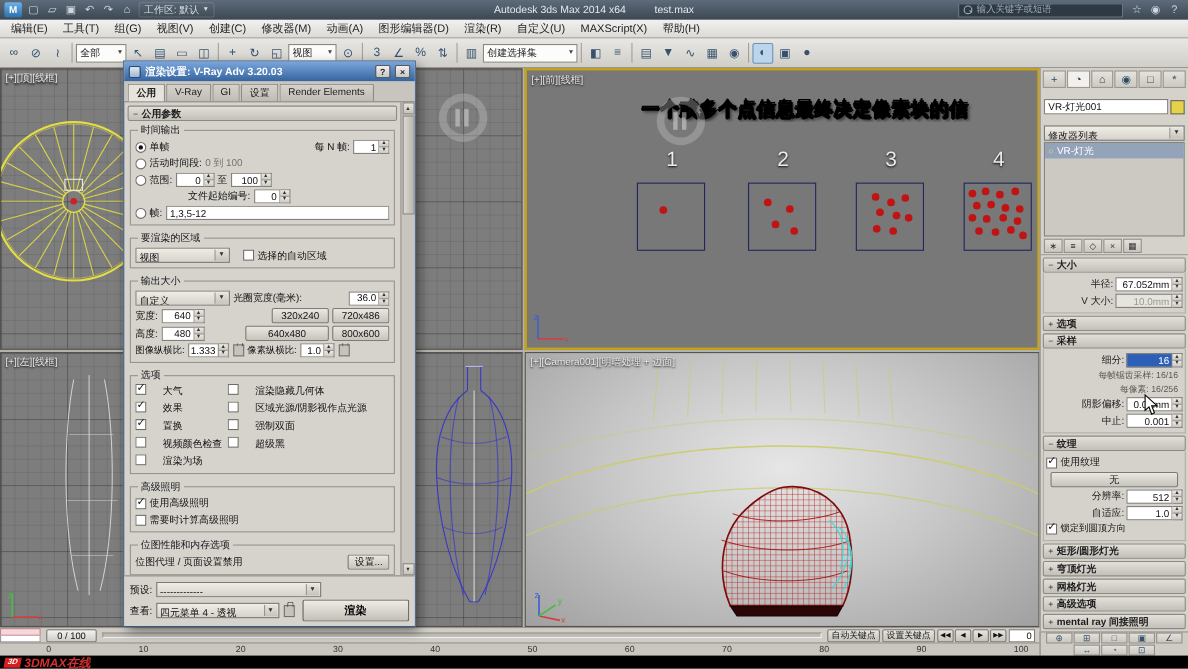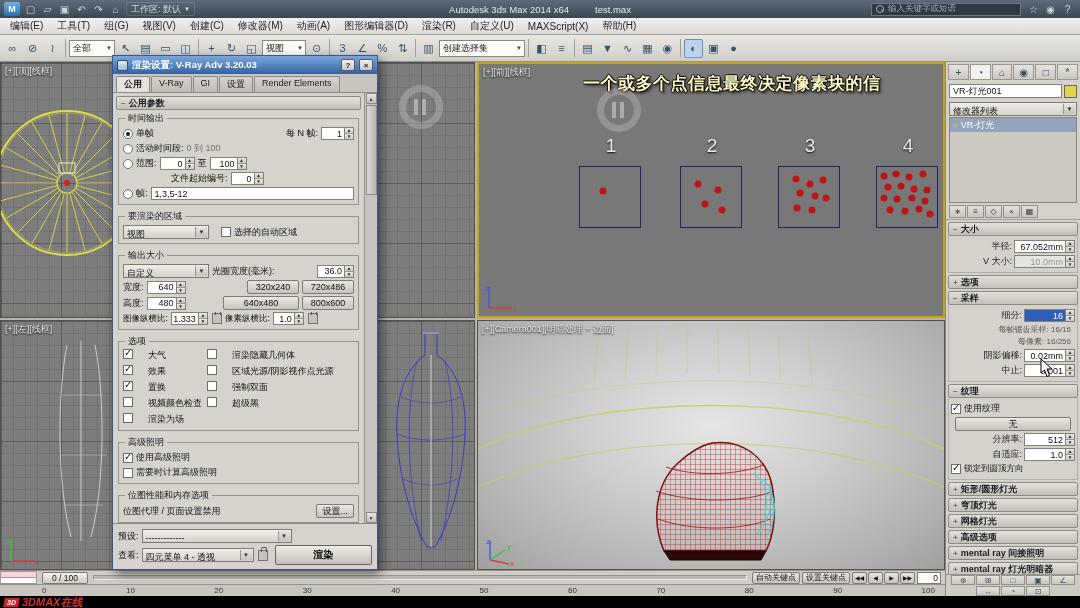--- a/index.html
+++ b/index.html
@@ -34,33 +34,33 @@
 #vp-area{position:absolute;left:0;top:62px;width:945px;height:508px;background:#b6b3ad}
 .vp{position:absolute;overflow:hidden}
 .vp-label{position:absolute;left:4px;top:2px;color:#e8e8e8;font-size:9px;text-shadow:0 1px 2px #000;z-index:5;white-space:nowrap}
 .vp-grid{background-color:#7d7d7d;background-image:linear-gradient(rgba(40,40,40,.30) 1px,transparent 1px),linear-gradient(90deg,rgba(40,40,40,.30) 1px,transparent 1px),linear-gradient(rgba(40,40,40,.13) 1px,transparent 1px),linear-gradient(90deg,rgba(40,40,40,.13) 1px,transparent 1px);background-size:60px 60px,60px 60px,12px 12px,12px 12px}
 #vp-tl{left:0;top:0;width:475px;height:256px;border:1px solid #55534f}
 #vp-bl{left:0;top:258px;width:475px;height:250px;border:1px solid #55534f}
 #vp-front{left:477px;top:0;width:468px;height:256px;background:#787878;border:2px solid #c9a40c}
 #vp-cam{left:477px;top:258px;width:468px;height:250px;border:1px solid #55534f;background:radial-gradient(ellipse at 50% 42%,#e6e6e6 0%,#c6c6c6 50%,#a0a0a0 100%)}
 .ghost{position:absolute;width:44px;height:44px;border-radius:50%;border:7px solid rgba(200,200,200,.35)}
 .ghost::before{content:"";position:absolute;left:8px;top:7px;width:4px;height:16px;background:rgba(235,235,235,.45);box-shadow:8px 0 rgba(235,235,235,.45)}
-#subtitle{position:absolute;left:104px;top:8px;right:0;font-size:17px;font-weight:bold;color:#fef9c3;letter-spacing:.5px;white-space:nowrap;overflow:hidden;text-shadow:1px 0 0 #000,-1px 0 0 #000,0 1px 0 #000,0 -1px 0 #000,2px 2px 3px rgba(0,0,0,.8)}
+#subtitle{position:absolute;left:104px;top:24px;right:0;font-size:17px;font-weight:bold;color:#000000;letter-spacing:.5px;white-space:nowrap;overflow:hidden;text-shadow:1px 0 0 #000,-1px 0 0 #000,0 1px 0 #000,0 -1px 0 #000,2px 2px 3px rgba(0,0,0,.8)}
 #squares{position:absolute;left:0;top:0;width:100%;height:100%}
 .sq{position:absolute;top:102px;width:62px;height:62px;border:1px solid #20265c}
 .sq-num{position:absolute;left:0;top:-32px;width:62px;text-align:center;color:#ececec;font-size:19px;text-shadow:0 1px 2px #000}
 .dot{position:absolute;width:7px;height:7px;border-radius:50%;background:#c01414;transform:translate(-50%,-50%)}
 .axis{position:absolute;left:5px;bottom:3px}
 
 
 #cmd{position:absolute;right:0;top:62px;width:135px;height:512px;background:#d5d2cc;border-left:1px solid #87847e;font-size:9px;overflow:hidden}
 #cmd-tabs{display:flex;gap:1px;padding:2px 2px 1px}
 .ctab{flex:1;height:16px;border:1px solid #9a978f;background:linear-gradient(#e6e3dd,#ccc9c3);display:flex;align-items:center;justify-content:center;font-size:10px;color:#2a4a66}
 .ctab.active{background:#f3f1ed}
-.crow{display:flex;align-items:center;gap:2px;padding:3px 3px}
+.crow{display:flex;align-items:center;gap:2px;padding:9px 3px}
 .obj-name{flex:1;height:14px;background:#fff;border:1px solid #82807a;display:flex;align-items:center;padding:0 3px;font-size:9px}
 .sw{width:13px;height:13px;background:#e6d248;border:1px solid #666}
 .modlist{margin:1px 3px}
 #stack{margin:1px 3px;height:86px;background:#ccc9c3;border:1px solid #87847e}
 .stk{display:flex;align-items:center;gap:3px;height:14px;padding:0 3px;background:#93a3ba;color:#fff}
 .stk .bulb{color:#ffe24a;font-size:8px}
 #stack-tools{display:flex;gap:1px;padding:1px 3px;border-bottom:1px solid #a09d97}
 .stool{width:17px;height:13px;border:1px solid #94918b;background:linear-gradient(#e4e1db,#c9c6c0);display:flex;align-items:center;justify-content:center;font-size:8px;color:#333}
 .roh{height:14px;margin:2px 2px 0;background:linear-gradient(#e3e0da,#c3c0ba);border:1px solid #8d8a84;border-radius:2px;display:flex;align-items:center;gap:3px;padding:0 4px;font-weight:bold;font-size:9px;color:#1c1c1c;white-space:nowrap;overflow:hidden}
 .roh .pm{font-weight:normal;font-size:8px;color:#333}

